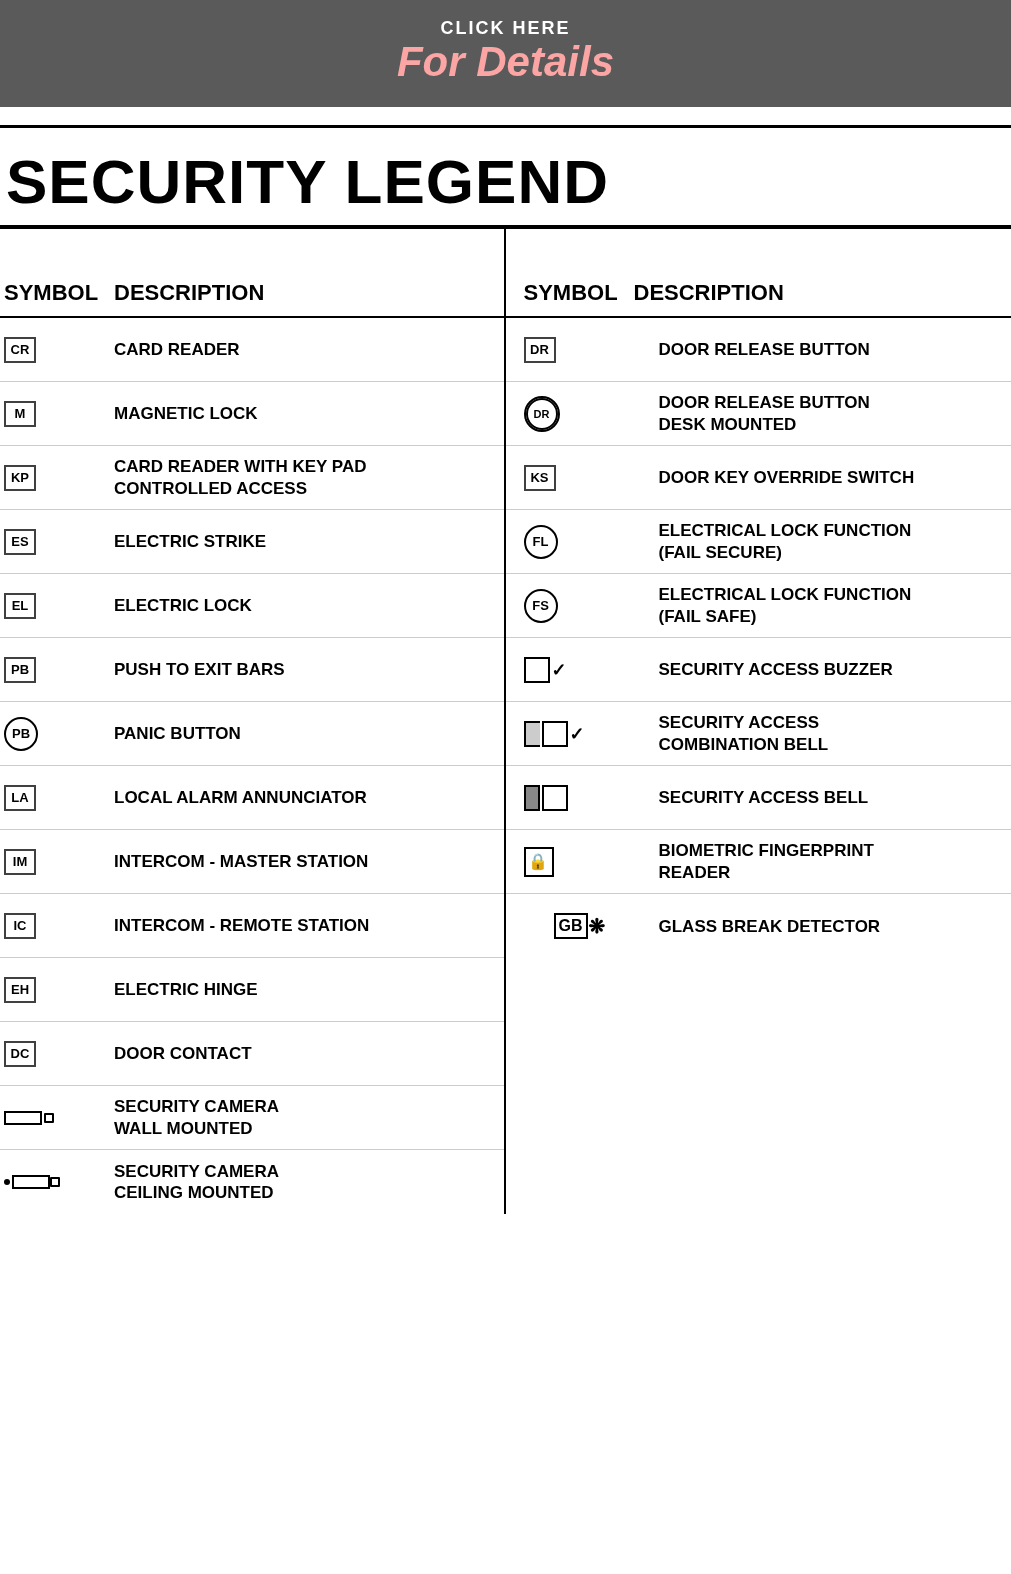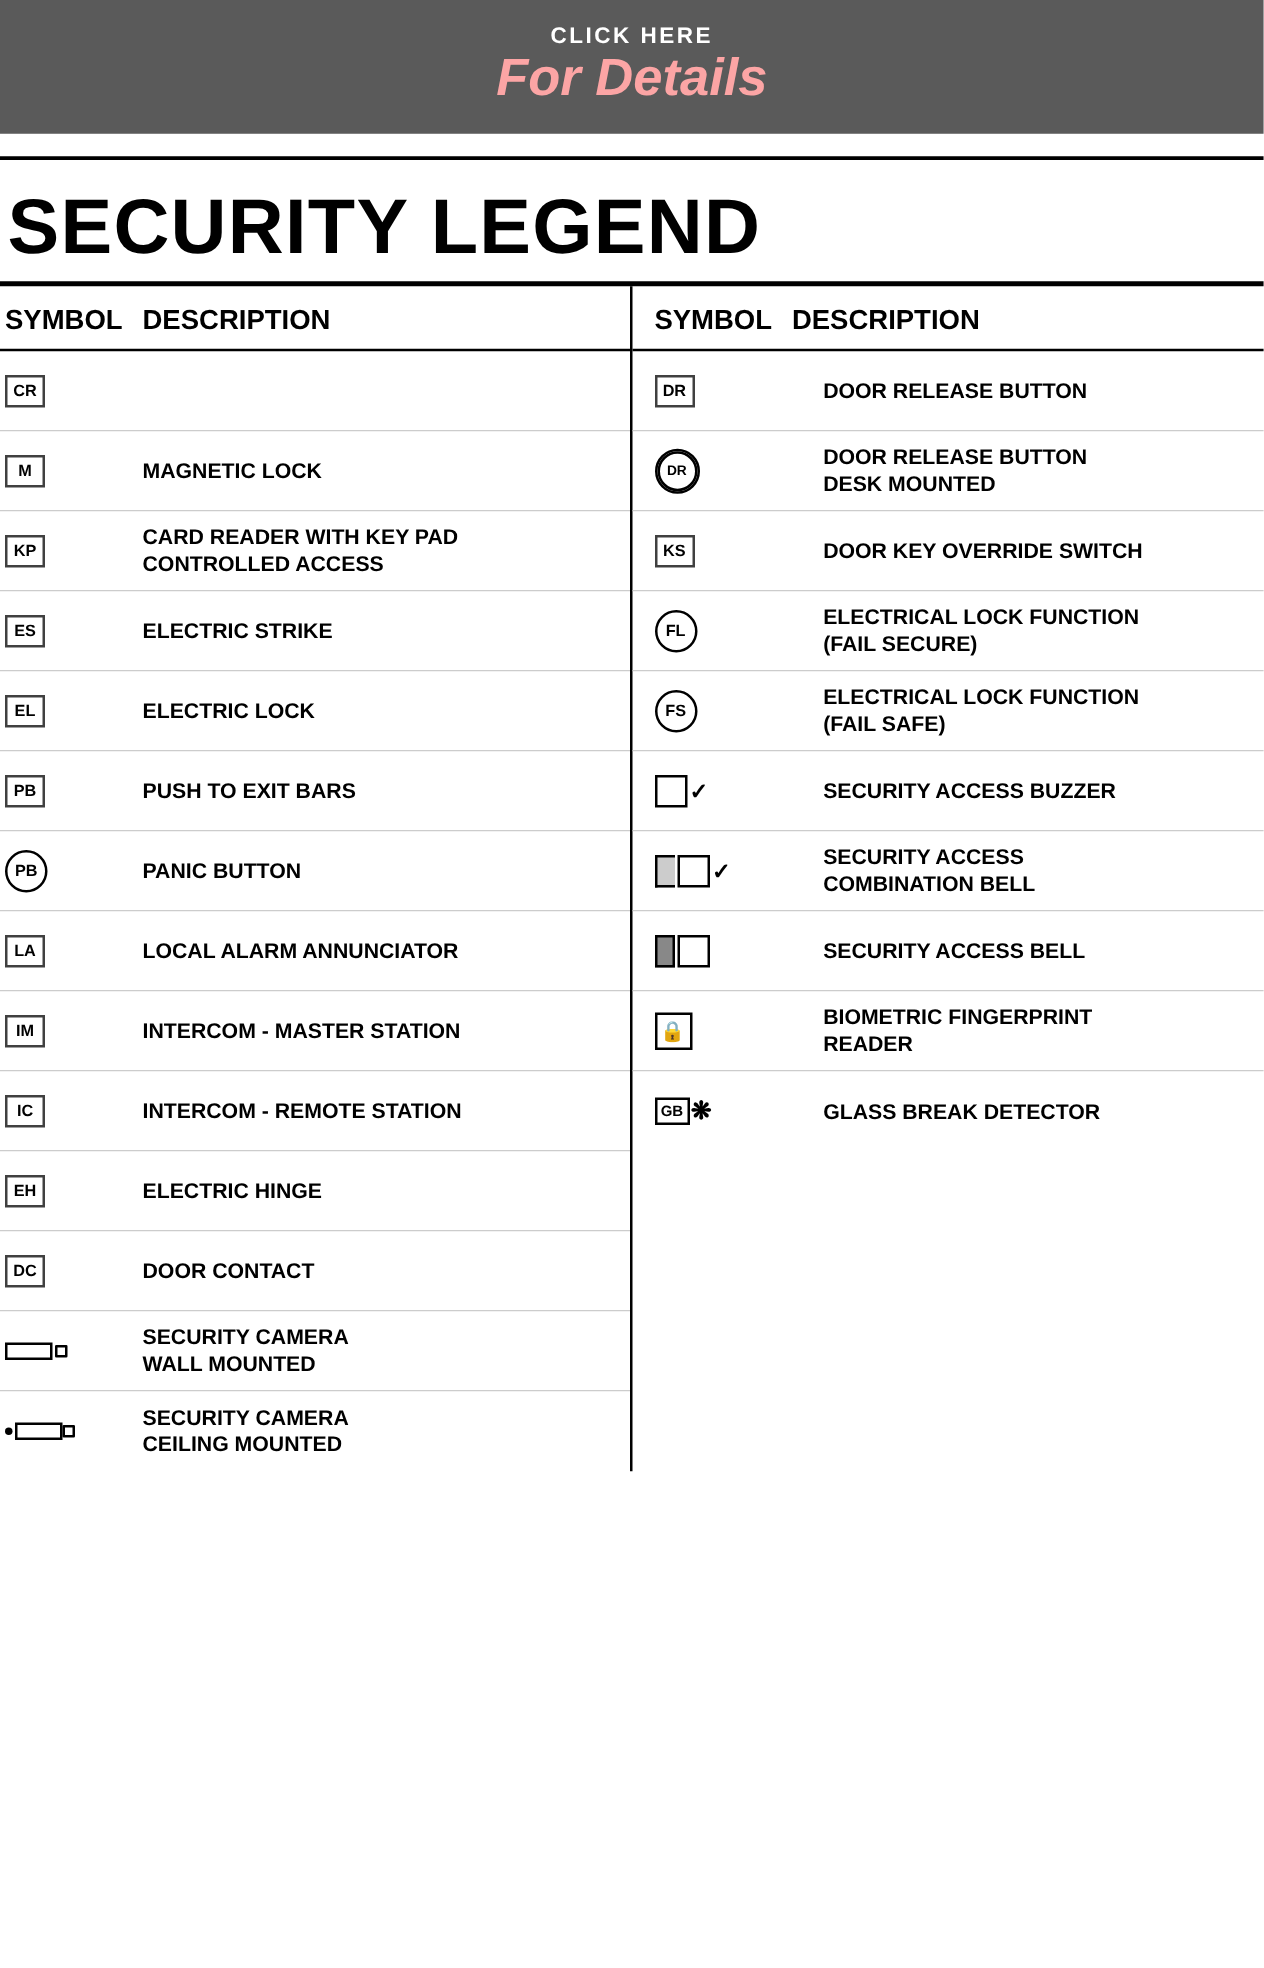--- a/index.html
+++ b/index.html
@@ -60,20 +60,21 @@
     }
 
     .col-right {
       width: 50%;
     }
 
     .col-header {
       display: flex;
       padding: 14px 0 10px 0;
       border-bottom: 2px solid #000;
+      margin-top: 37px;
     }
 
     .col-left .col-header {
       padding-left: 4px;
     }
     .col-right .col-header {
       padding-left: 18px;
     }
 
     .col-header .sym-head {
@@ -263,23 +264,24 @@
     }
 
     
     .sym-glass {
       display: inline-flex;
       align-items: center;
       gap: 1px;
     }
     .gb-box {
       border: 2px solid #000;
-      font-size: 12px;
+      font-size: 16px;
       font-weight: 900;
       padding: 2px 3px;
+      margin-left: 30px;
     }
     .gb-lines {
       font-size: 20px;
       font-weight: 900;
       line-height: 1;
     }
 
     .no-bottom-border {
       border-bottom: none;
     }
@@ -307,20 +309,21 @@
   <div class="col-left">
     <div class="col-header">
       <div class="sym-head">SYMBOL</div>
       <div class="desc-head">DESCRIPTION</div>
     </div>
 
     <div class="legend-row">
       <div class="sym-cell">
         <span class="sym-box">CR</span>
       </div>
+      <div class="desc-cell">CARD READER</div>
     </div>
 
     <div class="legend-row">
       <div class="sym-cell">
         <span class="sym-box">M</span>
       </div>
       <div class="desc-cell">MAGNETIC LOCK</div>
     </div>
 
     <div class="legend-row">

